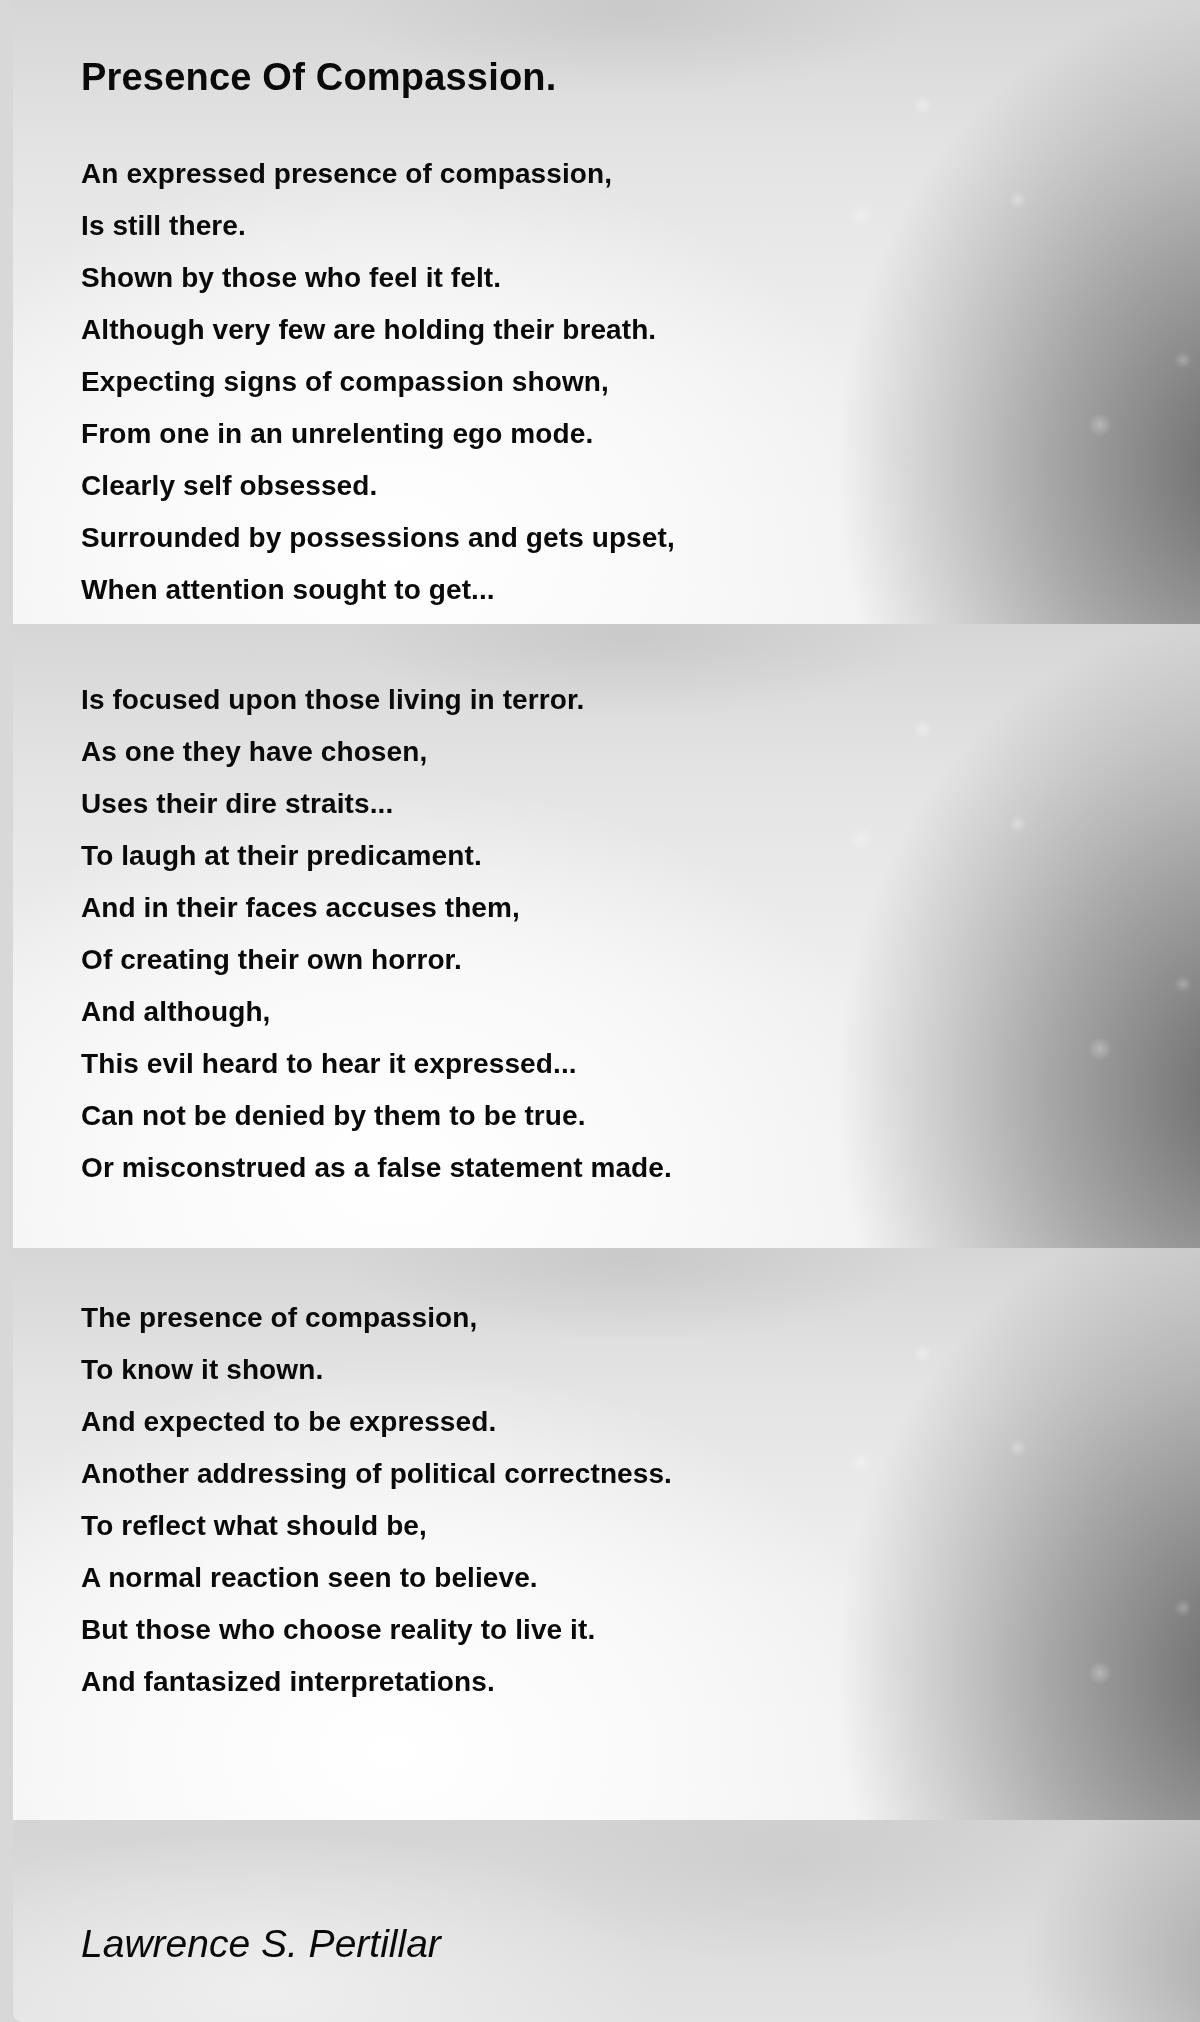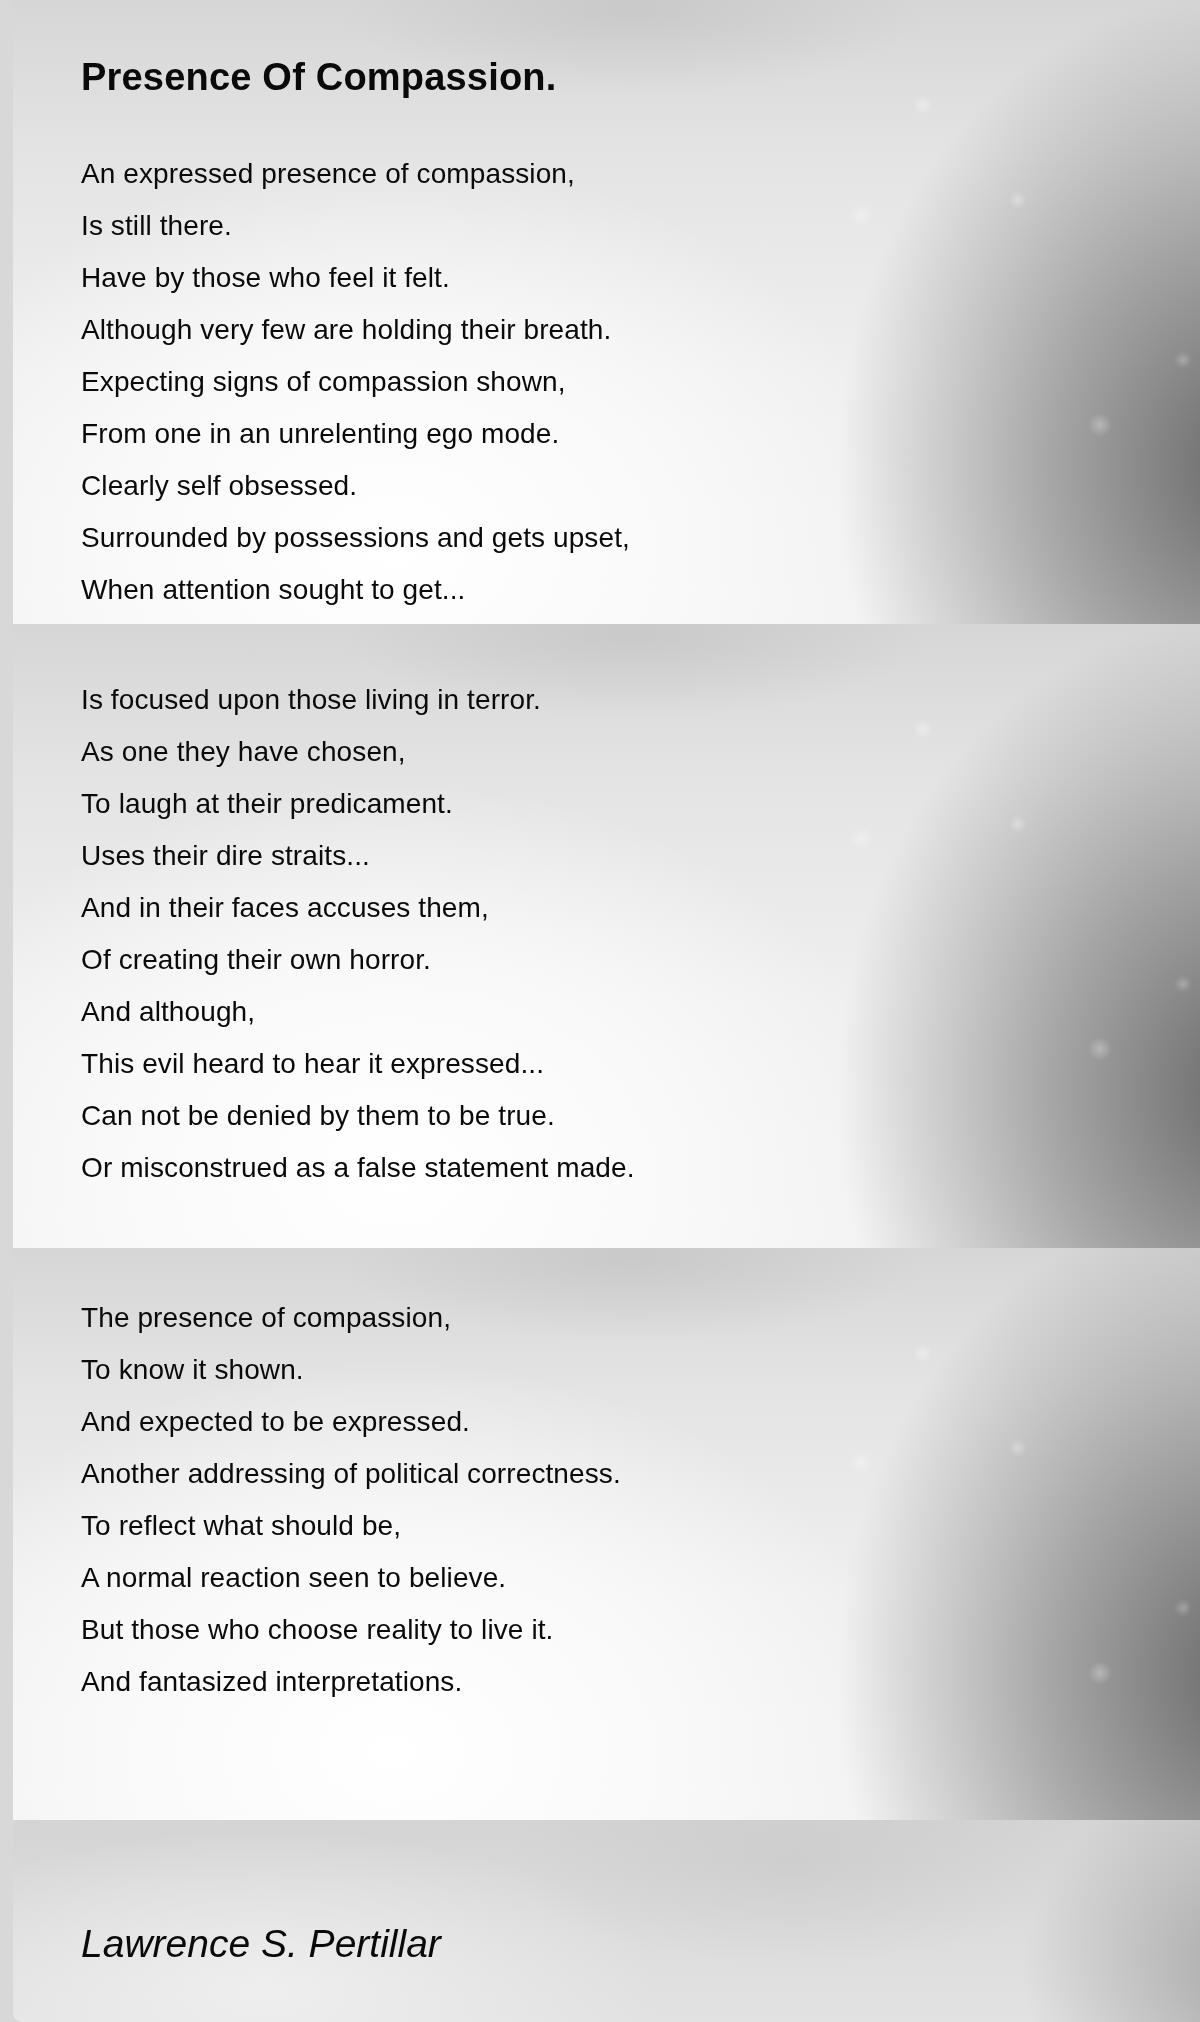--- a/index.html
+++ b/index.html
@@ -63,21 +63,21 @@
     .stanza {
       position: absolute;
       left: 68px;
       margin: 0;
       padding: 0;
       list-style: none;
       z-index: 2;
     }
     .stanza li {
       font-size: 28px;
-      font-weight: normal;
+      font-weight: bold;
       height: 52px;
       line-height: 52px;
       white-space: nowrap;
       letter-spacing: 0.1px;
     }
     #stanza-1 { top: 148px; }
     #stanza-2 { top: 50px; }
     #stanza-3 { top: 44px; }
 
     .author {
@@ -94,36 +94,36 @@
     }
   </style>
 </head>
 <body>
 
 <div class="panel" id="panel-1">
   <h1 class="poem-title">Presence Of Compassion.</h1>
   <ul class="stanza" id="stanza-1">
     <li>An expressed presence of compassion,</li>
     <li>Is still there.</li>
-    <li>Have by those who feel it felt.</li>
+    <li>Shown by those who feel it felt.</li>
     <li>Although very few are holding their breath.</li>
     <li>Expecting signs of compassion shown,</li>
     <li>From one in an unrelenting ego mode.</li>
     <li>Clearly self obsessed.</li>
     <li>Surrounded by possessions and gets upset,</li>
     <li>When attention sought to get...</li>
   </ul>
 </div>
 
 <div class="panel" id="panel-2">
   <ul class="stanza" id="stanza-2">
     <li>Is focused upon those living in terror.</li>
     <li>As one they have chosen,</li>
+    <li>Uses their dire straits...</li>
     <li>To laugh at their predicament.</li>
-    <li>Uses their dire straits...</li>
     <li>And in their faces accuses them,</li>
     <li>Of creating their own horror.</li>
     <li>And although,</li>
     <li>This evil heard to hear it expressed...</li>
     <li>Can not be denied by them to be true.</li>
     <li>Or misconstrued as a false statement made.</li>
   </ul>
 </div>
 
 <div class="panel" id="panel-3">

